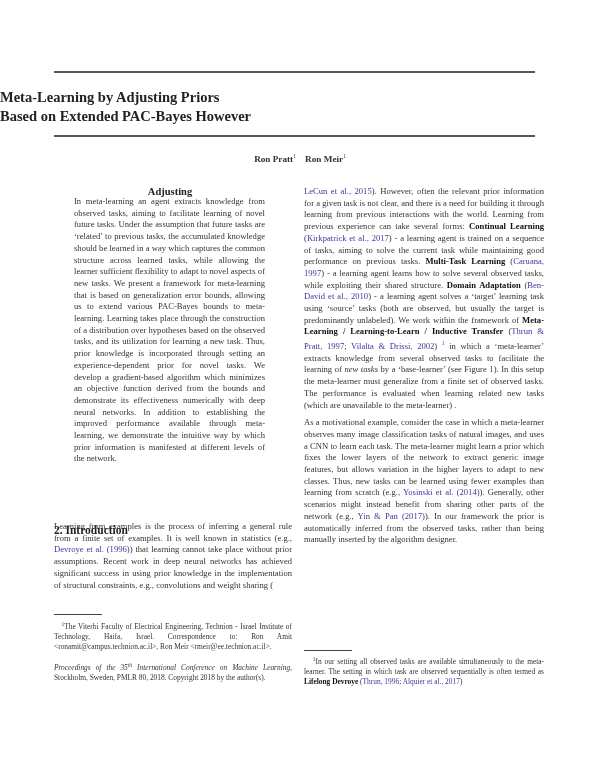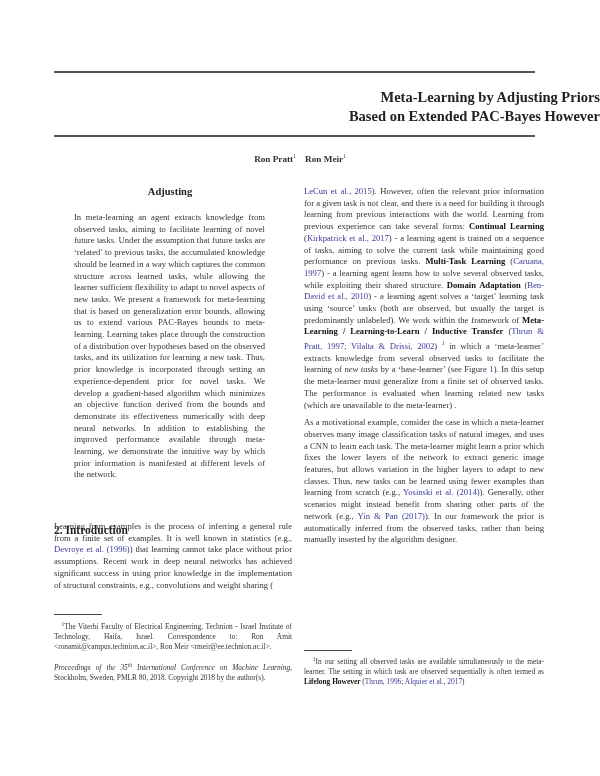--- a/index.html
+++ b/index.html
@@ -1,27 +1,27 @@
 <!DOCTYPE html>
 <html><head>
 <meta charset="utf-8">
 <style>
   html, body { margin: 0; padding: 0; background: #ffffff; }
   body { width: 600px; height: 776px; position: relative; overflow: hidden;
     font-family: "Liberation Serif", "DejaVu Serif", serif; color: #222; }
   .rule { position: absolute; left: 54px; width: 481px; height: 2px; background: #555; }
-  .title { position: absolute; left: 0; width: 600px; top: 88px; text-align: right;
+  .title { position: absolute; left: 0; width: 600px; top: 88px; text-align: left;
     font-weight: bold; font-size: 14.5px; line-height: 19px; color: #222; }
   .authors { position: absolute; left: 0; width: 600px; top: 153px; text-align: center;
     font-weight: bold; font-size: 9.2px; color: #333; }
   .authors sup { font-size: 5.5px; font-weight: normal; }
   .col { position: absolute; font-size: 8.6px; line-height: 11.7px; text-align: justify; color: #333; }
   .abstract-h { position: absolute; left: 40px; width: 260px; top: 186px; text-align: center;
     font-weight: bold; font-size: 10.5px; }
-  .abstract { left: 74px; width: 191px; top: 212px; }
+  .abstract { left: 74px; width: 191px; top: 196px; }
   .intro-h { position: absolute; left: 54px; top: 524px; font-weight: bold; font-size: 11.5px; }
   .intro { left: 54px; width: 238px; top: 521px; }
   .right { left: 304px; width: 240px; top: 186px; }
   .right p { margin: 0 0 6px 0; }
   .cite { color: #3a3a9a; }
   b { color: #111; }
   .fn-rule-l { position: absolute; left: 54px; top: 614px; width: 48px; height: 1px; background: #444; }
   .fn-l { position: absolute; left: 54px; width: 238px; top: 620px; font-size: 7.4px; line-height: 9.6px; text-align: justify; color: #333; }
   .fn-l p { margin: 0 0 10px 0; }
   .fn-rule-r { position: absolute; left: 304px; top: 650px; width: 48px; height: 1px; background: #444; }
@@ -62,14 +62,14 @@
 </div>
 
 <div class="fn-rule-l"></div>
 <div class="fn-l">
   <p>&nbsp;&nbsp;&nbsp;<sup>1</sup><span>The Viterbi Faculty of Electrical Engineering, Technion - Israel Institute of Technology, Haifa, Israel. Correspondence to: Ron Amit &lt;ronamit@campus.technion.ac.il&gt;, Ron Meir &lt;rmeir@ee.technion.ac.il&gt;.</span></p>
   <p><i>Proceedings of the 35</i><sup><i>th</i></sup><i> International Conference on Machine Learning</i><span>, Stockholm, Sweden, PMLR 80, 2018. Copyright 2018 by the author(s).</span></p>
 </div>
 
 <div class="fn-rule-r"></div>
 <div class="fn-r">
-  &nbsp;&nbsp;&nbsp;<sup>1</sup><span>In our setting all observed tasks are available simultaneously to the meta-learner. The setting in which task are observed sequentially is often termed as </span><b>Lifelong However</b> (<a class="cite">Thrun, 1996</a>; <a class="cite">Alquier et al., 2017</a><span>)</span>
+  &nbsp;&nbsp;&nbsp;<sup>1</sup><span>In our setting all observed tasks are available simultaneously to the meta-learner. The setting in which task are observed sequentially is often termed as </span><b>Lifelong Devroye</b> (<a class="cite">Thrun, 1996</a>; <a class="cite">Alquier et al., 2017</a><span>)</span>
 </div>
 
 </body></html>

